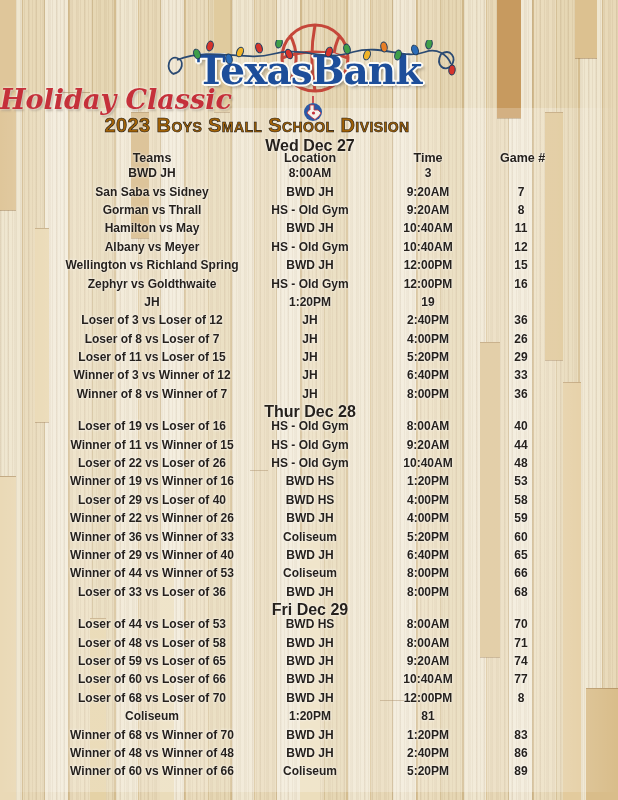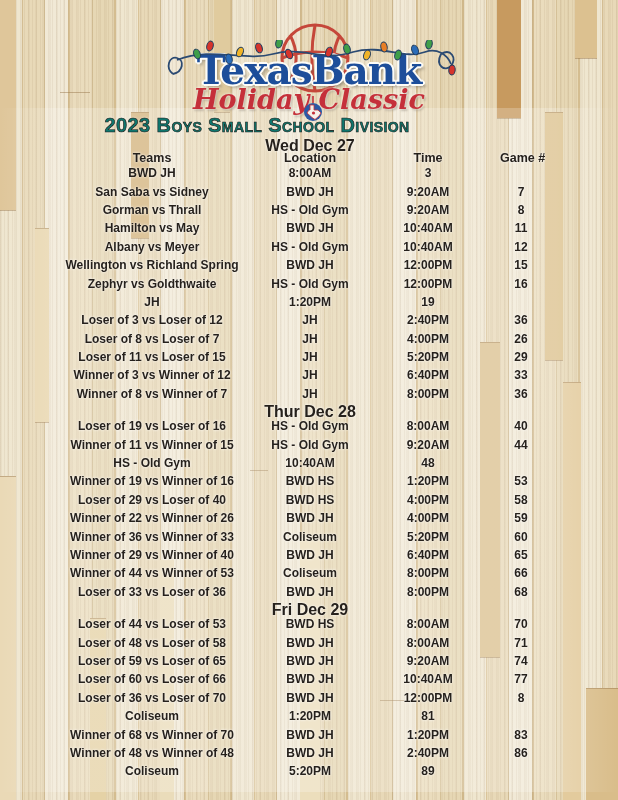--- a/index.html
+++ b/index.html
@@ -45,35 +45,34 @@
     font-weight:bold;font-size:39px;line-height:40px;letter-spacing:-1px;
     color:#1d4e9a;
     text-shadow:
       -2px 0 0 #fdfcf7, 2px 0 0 #fdfcf7, 0 -2px 0 #fdfcf7, 0 2px 0 #fdfcf7,
       -1.4px -1.4px 0 #fdfcf7, 1.4px -1.4px 0 #fdfcf7, -1.4px 1.4px 0 #fdfcf7, 1.4px 1.4px 0 #fdfcf7,
       3px 3px 3px rgba(100,95,85,.55);
   }
   .lights{position:absolute;left:163px;top:40px;z-index:3;}
   .tagline{
     position:absolute;left:0;top:86px;width:618px;z-index:2;
-    text-align:center;
     font-family:"DejaVu Serif","Liberation Serif",serif;
     font-style:italic;font-weight:bold;font-size:27px;line-height:28px;
     color:#c5303a;
     text-shadow:0 0 3px rgba(255,255,255,.85), 1.5px 1.5px 2px rgba(120,110,95,.4);
   }
   .ornament{position:absolute;left:300px;top:96px;z-index:4;}
 
   
   .title{
     position:absolute;left:0;top:113px;width:514px;margin:0;z-index:5;
     text-align:center;
     font-size:20px;line-height:24px;font-weight:bold;
     font-variant:small-caps;letter-spacing:.4px;
-    color:#0f766e;
+    color:#a16207;
     -webkit-text-stroke:.6px #1c1712;
     text-shadow:0 0 3px rgba(255,255,255,.8);
   }
 
   
   .schedule{position:absolute;left:40px;top:137px;width:538px;z-index:5;}
   .row{
     display:grid;grid-template-columns:224px 92px 144px 42px;
     align-items:center;
   }
@@ -280,20 +279,21 @@
         <div class="cell">8:00AM</div>
         <div class="cell">40</div>
       </div>
       <div class="row game">
         <div class="cell">Winner of 11 vs Winner of 15</div>
         <div class="cell">HS - Old Gym</div>
         <div class="cell">9:20AM</div>
         <div class="cell">44</div>
       </div>
       <div class="row game">
+        <div class="cell">Loser of 22 vs Loser of 26</div>
         <div class="cell">HS - Old Gym</div>
         <div class="cell">10:40AM</div>
         <div class="cell">48</div>
       </div>
       <div class="row game">
         <div class="cell">Winner of 19 vs Winner of 16</div>
         <div class="cell">BWD HS</div>
         <div class="cell">1:20PM</div>
         <div class="cell">53</div>
       </div>
@@ -354,21 +354,21 @@
         <div class="cell">9:20AM</div>
         <div class="cell">74</div>
       </div>
       <div class="row game">
         <div class="cell">Loser of 60 vs Loser of 66</div>
         <div class="cell">BWD JH</div>
         <div class="cell">10:40AM</div>
         <div class="cell">77</div>
       </div>
       <div class="row game">
-        <div class="cell">Loser of 36 vs Loser of 70</div>
+        <div class="cell">Loser of 68 vs Loser of 70</div>
         <div class="cell">BWD JH</div>
         <div class="cell">12:00PM</div>
         <div class="cell">8</div>
       </div>
       <div class="row game">
         <div class="cell">Coliseum</div>
         <div class="cell">1:20PM</div>
         <div class="cell">81</div>
       </div>
       <div class="row game">
@@ -377,19 +377,20 @@
         <div class="cell">1:20PM</div>
         <div class="cell">83</div>
       </div>
       <div class="row game">
         <div class="cell">Winner of 48 vs Winner of 48</div>
         <div class="cell">BWD JH</div>
         <div class="cell">2:40PM</div>
         <div class="cell">86</div>
       </div>
       <div class="row game">
+        <div class="cell">Winner of 60 vs Winner of 66</div>
         <div class="cell">Coliseum</div>
         <div class="cell">5:20PM</div>
         <div class="cell">89</div>
       </div>
     </main>
 
 </div>
 
 </body></html>

